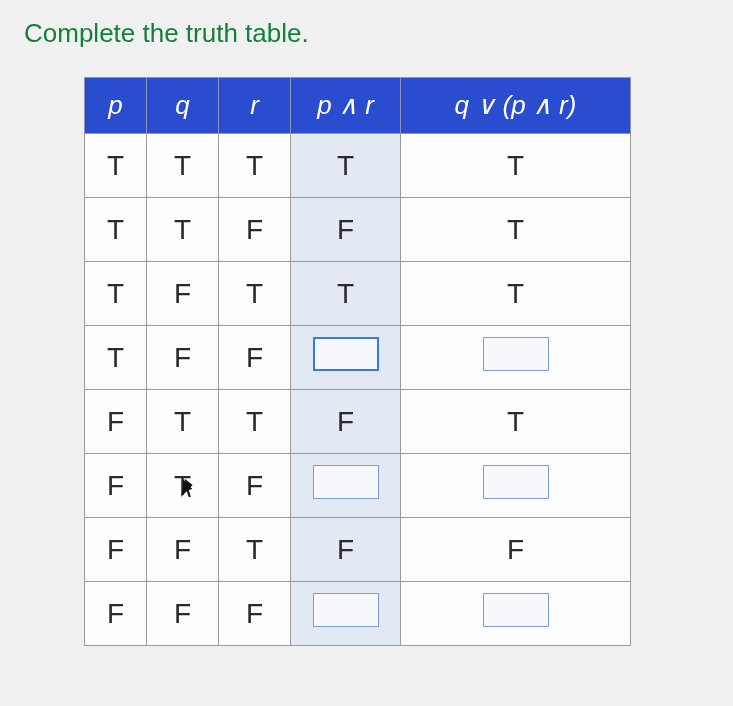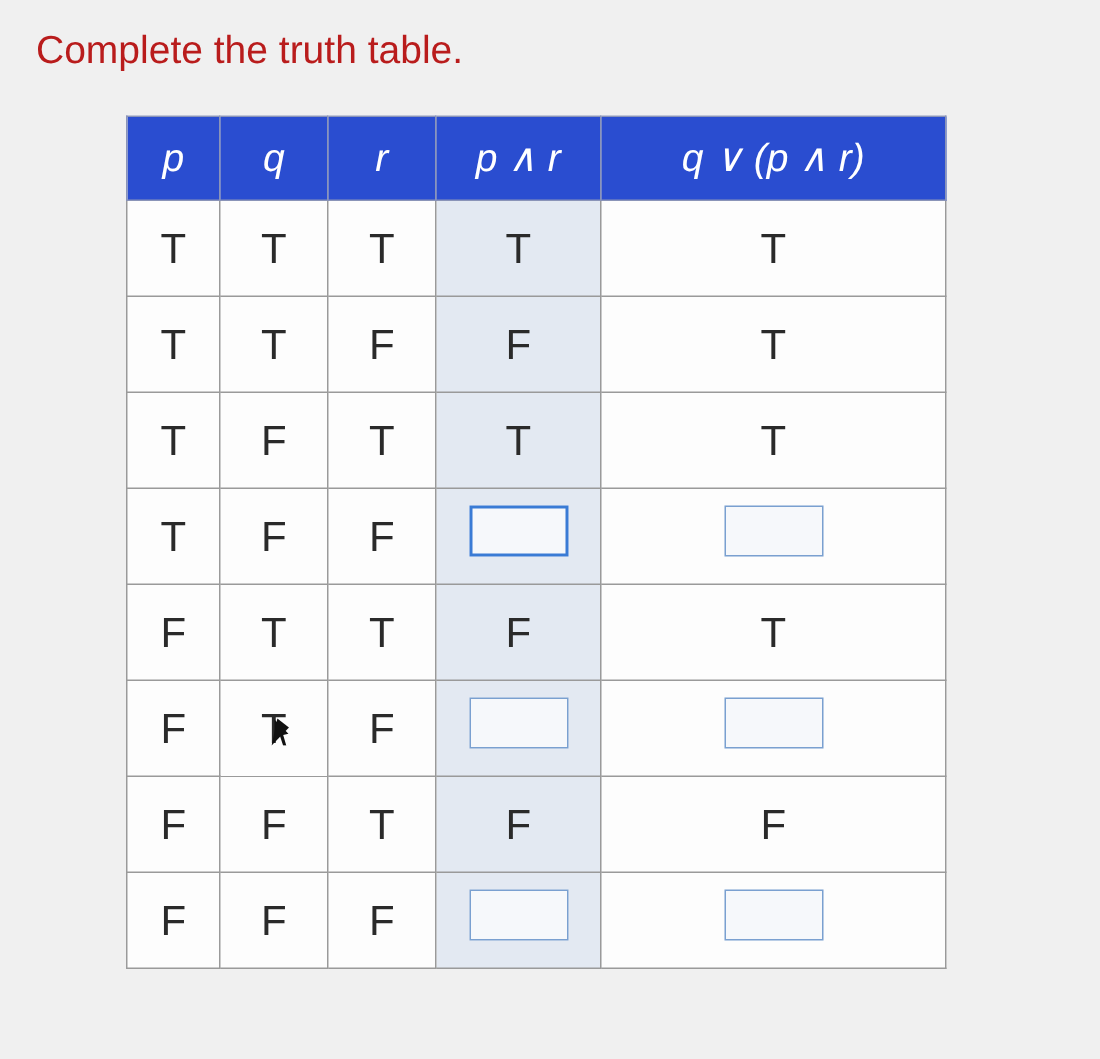--- a/index.html
+++ b/index.html
@@ -9,21 +9,21 @@
       font-family: -apple-system, Helvetica, Arial, sans-serif;
       background: #f0f0f0;
       width: 733px;
       height: 706px;
       color: #2a2a2a;
     }
     .instruction {
       font-size: 26px;
       font-weight: 400;
       margin-bottom: 28px;
-      color: #b91c1c;
+      color: #15803d;
     }
     .table-wrap {
       padding-left: 60px;
     }
     table {
       border-collapse: collapse;
       background: #fff;
     }
     th {
       background: #2a4dd0;

